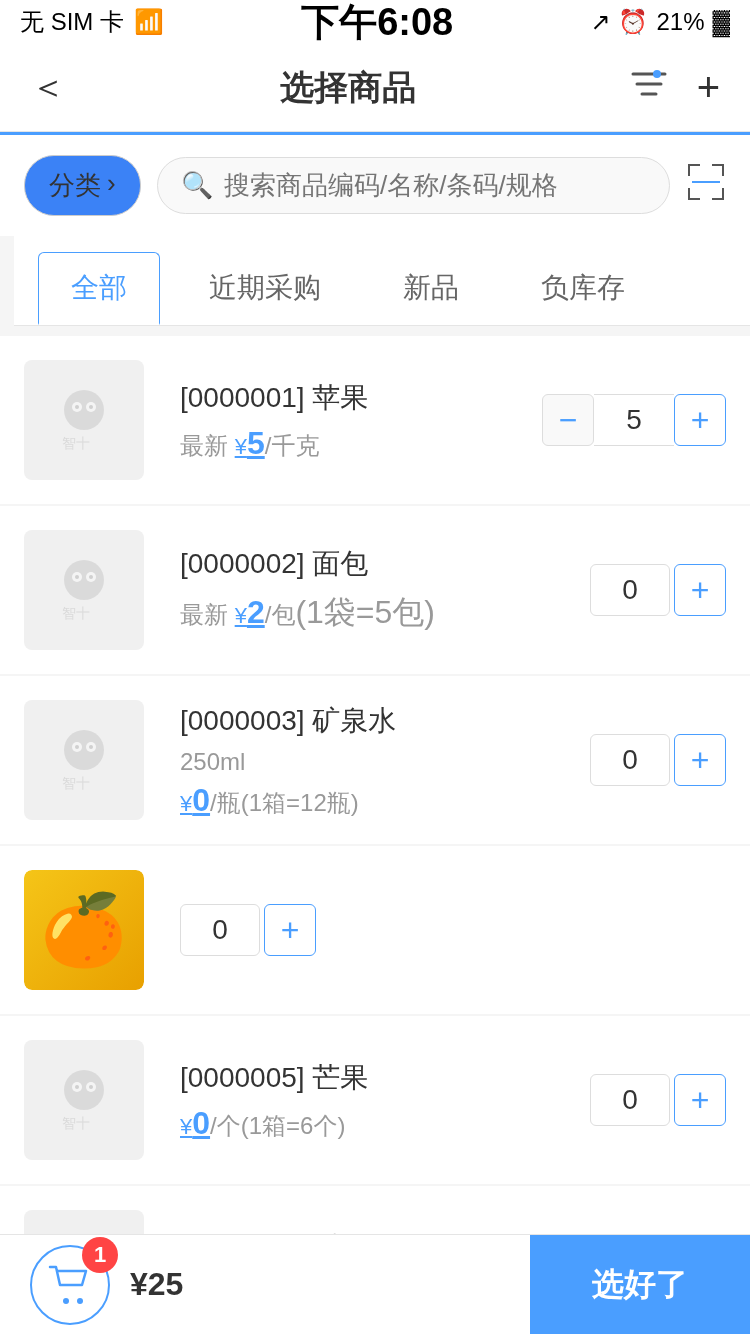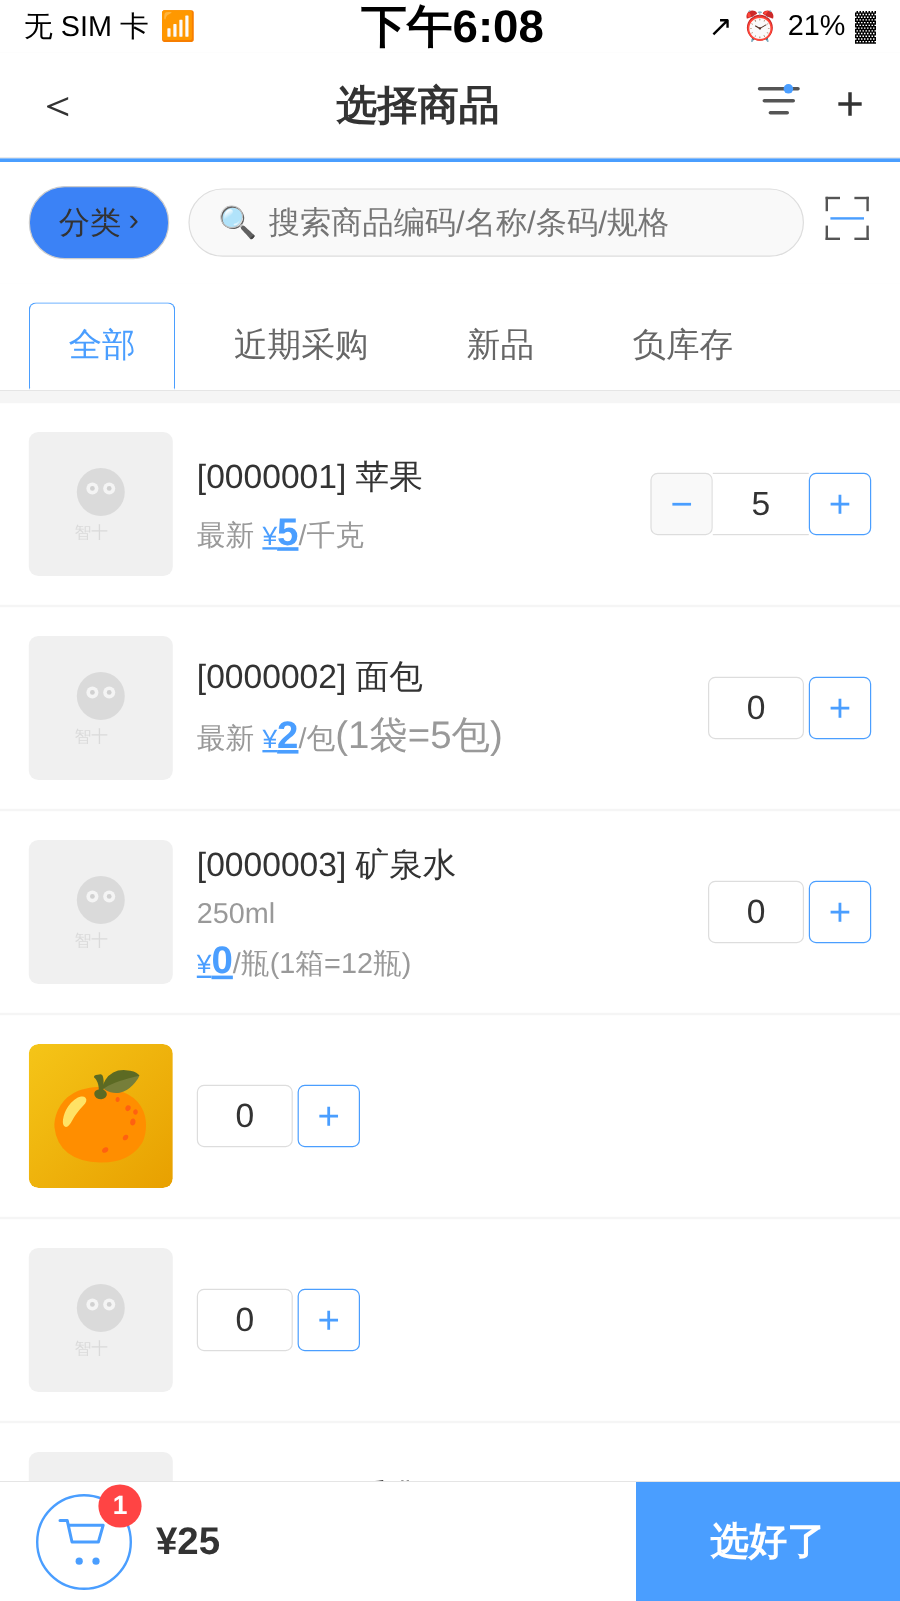--- a/index.html
+++ b/index.html
@@ -98,20 +98,21 @@
       cursor: pointer;
     }
 
     
     .tabs-row {
       background: #fff;
       padding: 16px 24px 0;
       display: flex;
       gap: 16px;
       border-bottom: 1px solid #e5e5e5;
+      margin-left: 14px;
     }
     .tab-item {
       padding: 16px 32px;
       font-size: 28px;
       color: #666;
       border-radius: 6px 6px 0 0;
       cursor: pointer;
       border: 1px solid transparent;
     }
     .tab-item.active {
@@ -125,21 +126,21 @@
     .product-list {
       background: #f5f5f5;
       padding: 10px 0;
     }
     .product-item {
       background: #fff;
       margin-bottom: 2px;
       display: flex;
       align-items: center;
       padding: 24px 24px;
-      gap: 20px;
+      gap: 36px;
       min-height: 130px;
     }
     .product-thumb {
       width: 120px;
       height: 120px;
       background: #f0f0f0;
       border-radius: 8px;
       display: flex;
       align-items: center;
       justify-content: center;
@@ -455,20 +456,26 @@
     <div class="product-thumb">
       <svg class="owl-icon" viewBox="0 0 80 80">
         <circle cx="40" cy="30" r="20" fill="#aaa"></circle>
         <circle cx="33" cy="27" r="5" fill="#fff"></circle>
         <circle cx="47" cy="27" r="5" fill="#fff"></circle>
         <circle cx="33" cy="27" r="2" fill="#888"></circle>
         <circle cx="47" cy="27" r="2" fill="#888"></circle>
         <text x="18" y="68" font-size="14" fill="#aaa">智十</text>
       </svg>
     </div>
+    <div class="product-info">
+      <div class="product-name">[0000005] 芒果</div>
+      <div class="product-price">
+        <span style="color:#4a9eff;font-size:22px;text-decoration:underline;">¥</span><span style="color:#4a9eff;font-size:32px;font-weight:600;text-decoration:underline;">0</span><span style="color:#999;font-size:24px;">/个</span><span style="color:#999;font-size:24px;">(1箱=6个)</span>
+      </div>
+    </div>
     <div class="qty-control">
       <input class="qty-input" type="text" value="0" style="border: 1px solid rgb(221, 221, 221); border-radius: 6px;">
       <div class="qty-btn-plus" style="margin-left:4px;">+</div>
     </div>
   </div>
 
   <div class="product-item">
     <div class="product-thumb">
       <svg class="owl-icon" viewBox="0 0 80 80">
         <circle cx="40" cy="30" r="20" fill="#aaa"></circle>

